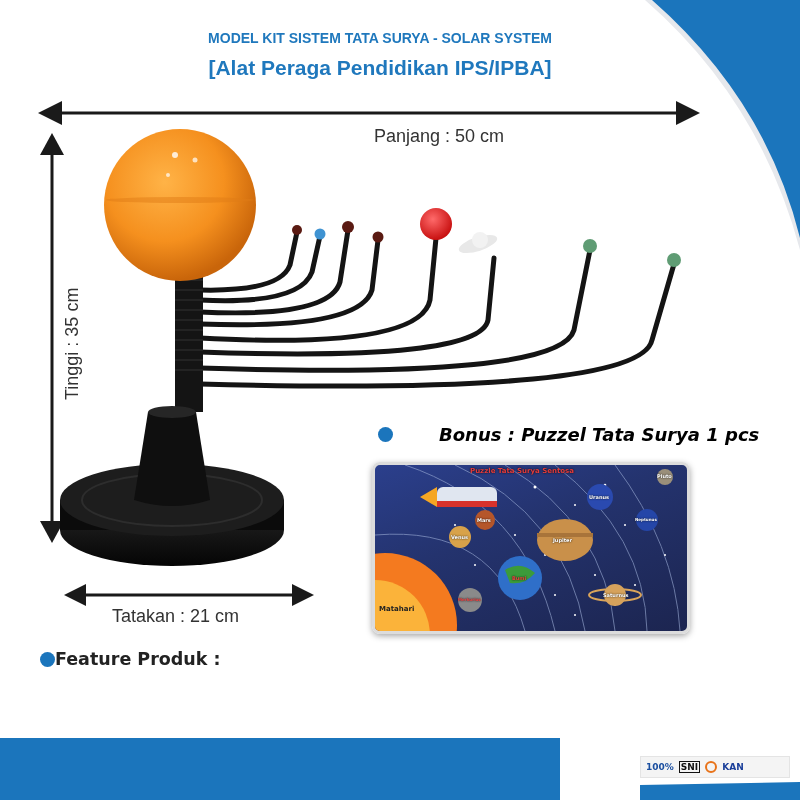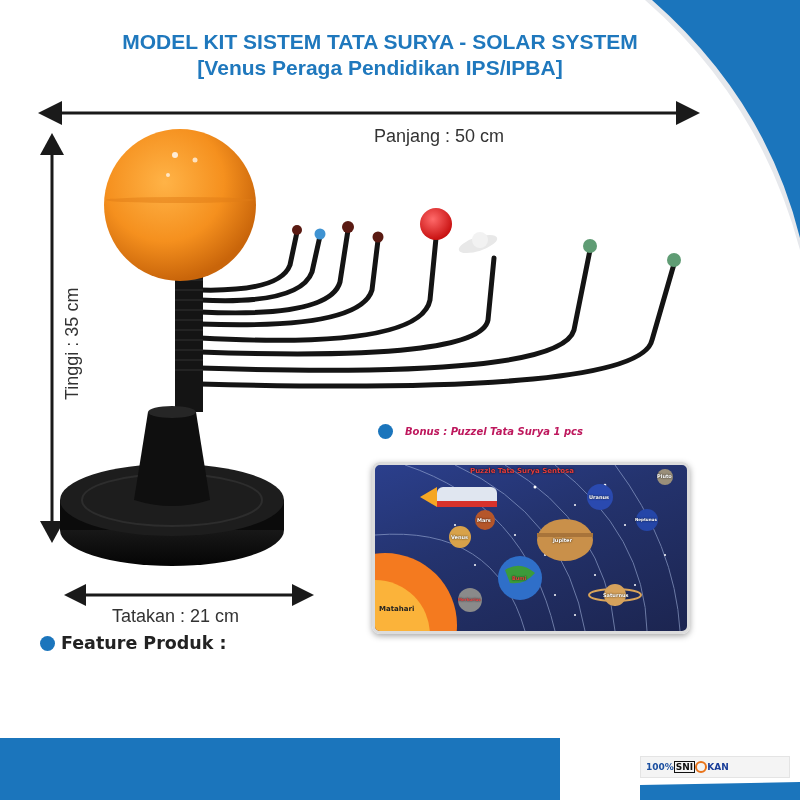--- a/index.html
+++ b/index.html
@@ -8,40 +8,40 @@
 
   .abs { position: absolute; }
 
   
   #corner-swoosh { left: 0; top: 0; width: 800px; height: 800px; pointer-events: none; }
 
   .title {
     position: absolute; left: 0; width: 760px; text-align: center;
     color: #1f78bd; font-family: "Liberation Sans", sans-serif;
   }
-  .title-1 { top: 30px; font-size: 21px; font-weight: bold; letter-spacing: 0px; left: 0; width: 760px; }
+  .title-1 { top: 30px; font-size: 14px; font-weight: bold; letter-spacing: 0px; left: 0; width: 760px; }
   .title-2 { top: 56px; font-size: 21px; font-weight: bold; letter-spacing: 0px; left: 0; width: 760px; }
 
   .dim-label { position: absolute; color: #333; font-family: "Liberation Sans", sans-serif; font-size: 18px; }
   .dim-len { left: 374px; top: 126px; }
   .dim-base { left: 112px; top: 606px; }
   .dim-height {
     left: 76px; top: 330px; transform-origin: left top;
     transform: translate(-14px, 70px) rotate(-90deg);
     white-space: nowrap;
   }
 
   .bonus {
     position: absolute; left: 378px; top: 424px; display: flex; align-items: center; gap: 12px;
   }
   .bullet { width: 15px; height: 15px; border-radius: 50%; background: #1b75bc; }
-  .bonus-text { color: #be185d; font-style: italic; font-weight: bold; font-size: 10px; font-family: "DejaVu Sans", sans-serif; }
+  .bonus-text { color: #000000; font-style: italic; font-weight: bold; font-size: 18px; font-family: "DejaVu Sans", sans-serif; margin-left: 34px; }
 
   .feature-head {
-    position: absolute; left: 40px; top: 633px; display: flex; align-items: center; gap: 6px;
+    position: absolute; left: 40px; top: 649px; display: flex; align-items: center; 
   }
   .feature-title { color: #222; font-weight: bold; font-size: 17.5px; font-family: "DejaVu Sans", sans-serif; }
   .feature-body {
     position: absolute; left: 69px; top: 660px; width: 640px;
     color: #222; font-style: italic; font-weight: bold; font-size: 13.4px; line-height: 21.5px;
     font-family: "DejaVu Sans", sans-serif;
   }
 
   .puzzle {
     position: absolute; left: 372px; top: 462px; width: 318px; height: 172px;
@@ -52,36 +52,36 @@
   }
   .puzzle-label {
     position: absolute; font-family: "DejaVu Sans", sans-serif; font-size: 7px; font-weight: bold; color: #fff;
     text-shadow: 0 0 2px #000;
   }
 
   .footer-blue { position: absolute; left: 0; top: 738px; width: 560px; height: 62px; background: #1b75bc; }
 
   .badges {
     position: absolute; left: 640px; top: 756px; width: 150px; height: 22px;
-    background: #f4f4f4; border: 1px solid #e4e4e4; display: flex; align-items: center; padding: 0 5px;
+    background: #f4f4f4; border: 1px solid #e4e4e4; display: flex; align-items: center; gap: 5px; padding: 0 5px;
   }
   .badge-txt { font-size: 9px; font-weight: bold; font-family: "DejaVu Sans", sans-serif; }
 </style>
 </head>
 <body>
 
 <svg id="corner-swoosh" class="abs" viewBox="0 0 800 800">
   <path d="M 645 0 Q 760 100 800 250 L 800 0 Z" fill="#e6e8ec"></path>
   <path d="M 652 0 Q 766 100 800 238 L 800 0 Z" fill="#1b75bc"></path>
   <path d="M 560 738 L 570 738 L 555 800 L 545 800 Z" fill="#ffffff"></path>
   <path d="M 640 785 L 800 782 L 800 800 L 640 800 Z" fill="#1b75bc"></path>
 </svg>
 
 <div class="title title-1">MODEL KIT SISTEM TATA SURYA - SOLAR SYSTEM</div>
-<div class="title title-2">[Venus Peraga Pendidikan IPS/IPBA]</div>
+<div class="title title-2">[Alat Peraga Pendidikan IPS/IPBA]</div>
 
 <svg class="abs" style="left:0;top:0;" width="800" height="800">
 
   <g>
     <line x1="52" y1="113" x2="688" y2="113" stroke="#1a1a1a" stroke-width="3"></line>
     <polygon points="38,113 62,101 62,125" fill="#1a1a1a"></polygon>
     <polygon points="700,113 676,101 676,125" fill="#1a1a1a"></polygon>
   </g>
 
   <g>

